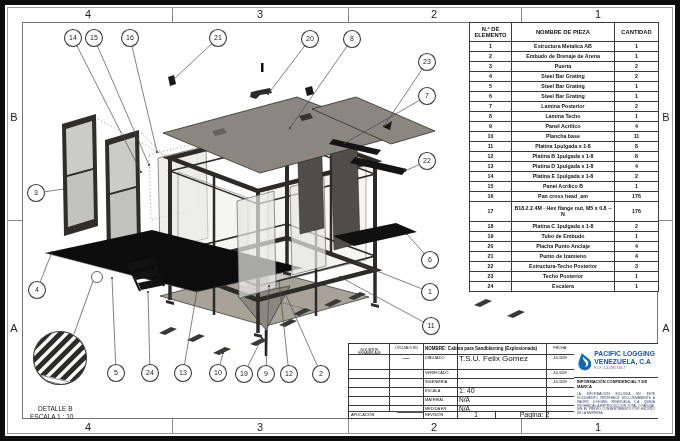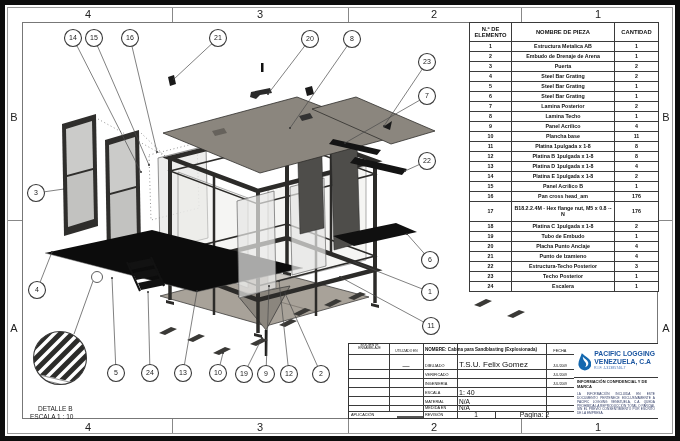--- a/index.html
+++ b/index.html
@@ -23,21 +23,21 @@
             table-layout:fixed;background:#fff;}
   .bom th{border:1px solid #3a3a3a;font-size:5.8px;font-weight:bold;height:18px;padding:0 1px;line-height:1.1;}
   .bom td{border:1px solid #3a3a3a;font-size:5.3px;font-weight:bold;height:9px;line-height:1.08;
           text-align:center;padding:0 1px;overflow:hidden;}
   .bom tr.tall td{height:19px;}
   
   .tb{position:absolute;left:348px;top:343px;width:310px;height:76px;border:1px solid #333;
       box-sizing:border-box;background:#fff;}
   .hl,.vl{position:absolute;background:#3a3a3a;}
   .hl{height:1px;}.vl{width:1px;}
-  .tb-cell{position:absolute;display:flex;align-items:flex-end;justify-content:center;overflow:visible;}
+  .tb-cell{position:absolute;display:flex;align-items:flex-start;justify-content:center;overflow:visible;}
   .tb-left{justify-content:flex-start;padding-left:2px;box-sizing:border-box;}
   .s55{font-size:7px;transform:scale(.55);transform-origin:left center;white-space:nowrap;}
   .s55c{font-size:7px;transform:scale(.55);transform-origin:center;white-space:nowrap;}
   .s50c{font-size:6.5px;transform:scale(.5);transform-origin:center;white-space:nowrap;}
   .nombre{font-size:7.3px;font-weight:bold;transform:scale(.62);transform-origin:left center;white-space:nowrap;}
   .wrap50{font-size:6.8px;transform:scale(.5);transform-origin:center;width:76px;text-align:center;line-height:1.1;}
   .val-main{font-size:8px;}
   .val-med{font-size:7px;}
   .val-sm{font-size:6.5px;}
   .smudge{display:inline-block;width:26px;height:2px;background:#555;margin-left:4px;}

